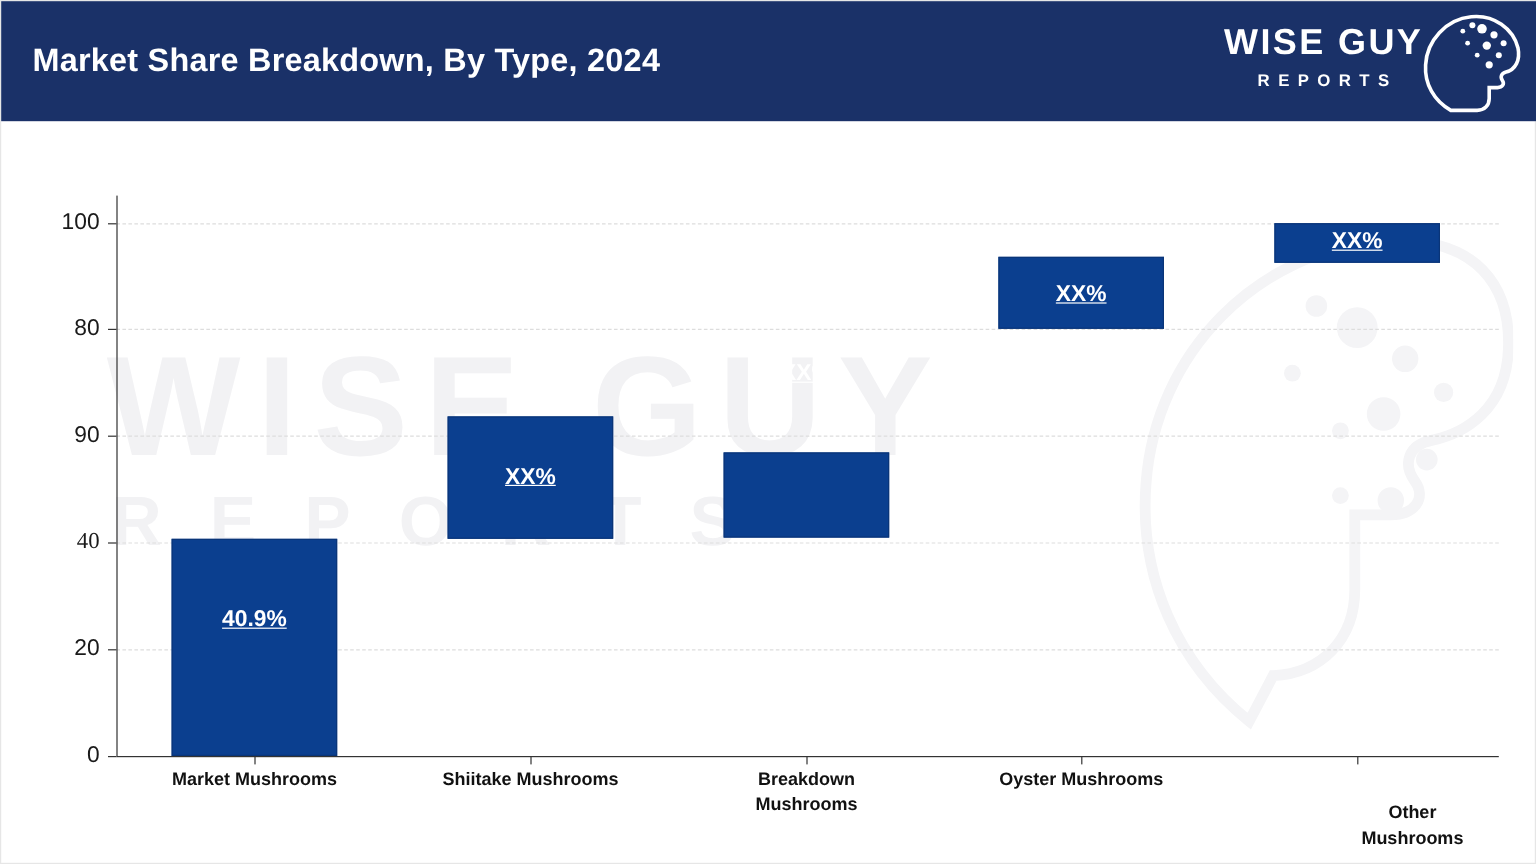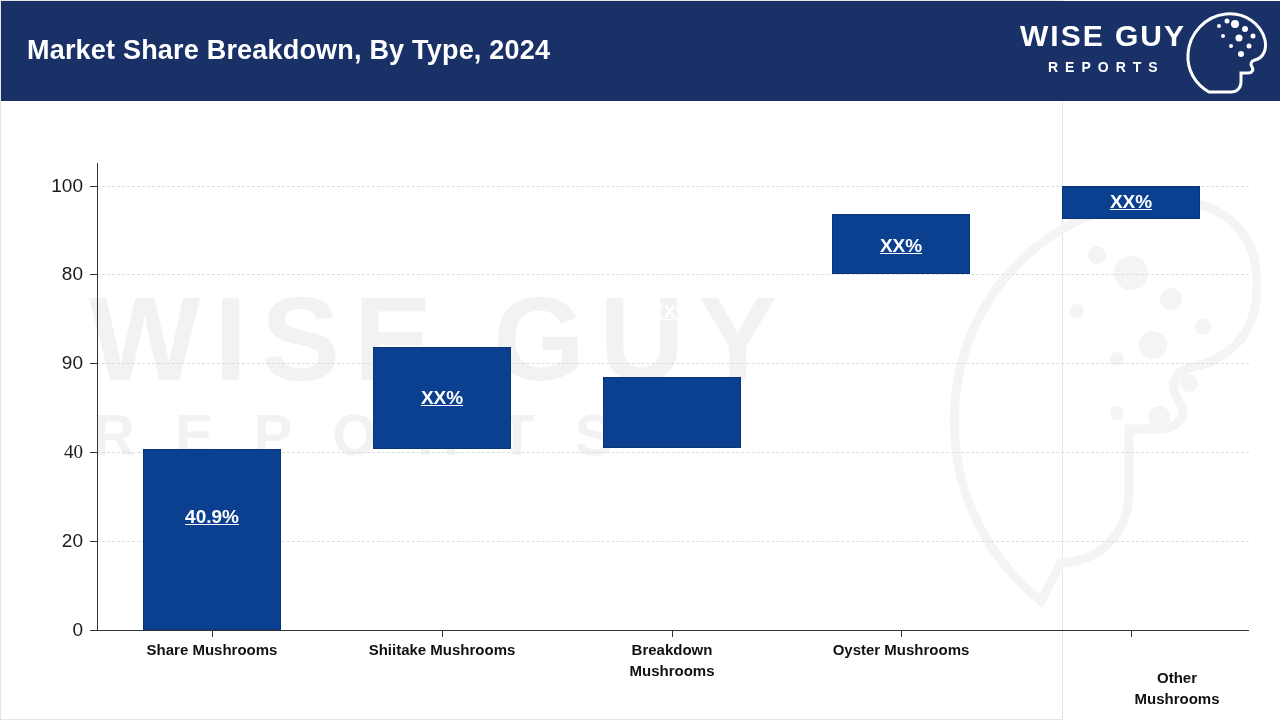--- a/index.html
+++ b/index.html
@@ -8,21 +8,21 @@
   }
   body {
     width: 1280px;
     height: 720px;
     background: #ffffff;
     font-family: "Liberation Sans", sans-serif;
     overflow: hidden;
   }
   #page {
     position: relative;
-    width: 1063px;
+    width: 1280px;
     height: 720px;
     background: #ffffff;
     border: 1px solid #e6e6e6;
     box-sizing: border-box;
   }
 
   
   #header {
     position: absolute;
     left: 0; top: 0;
@@ -270,21 +270,21 @@
     <div class="bar" style="left:602px; top:276px; width:138px; height:71px;"></div>
     <div class="bar" style="left:831px; top:113px; width:138px; height:60px;"></div>
     <div class="bar" style="left:1061px; top:85px; width:138px; height:33px;"></div>
 
     <div class="bar-label" style="left:211px; top:416px;">40.9%</div>
     <div class="bar-label" style="left:441px; top:297px;">XX%</div>
     <div class="bar-label" style="left:671px; top:211px;">XX%</div>
     <div class="bar-label" style="left:900px; top:145px;">XX%</div>
     <div class="bar-label" style="left:1130px; top:101px;">XX%</div>
 
-    <div class="cat-label" style="left:211px;">Share Mushrooms</div>
+    <div class="cat-label" style="left:211px;">Market Mushrooms</div>
     <div class="cat-label" style="left:441px;">Shiitake Mushrooms</div>
     <div class="cat-label" style="left:671px;">Breakdown
 Mushrooms</div>
     <div class="cat-label" style="left:900px;">Oyster Mushrooms</div>
     <div class="cat-label" style="left:1176px;margin-top:28px;">Other Mushrooms</div>
 
   </div>
 </div>
 
 </body></html>

